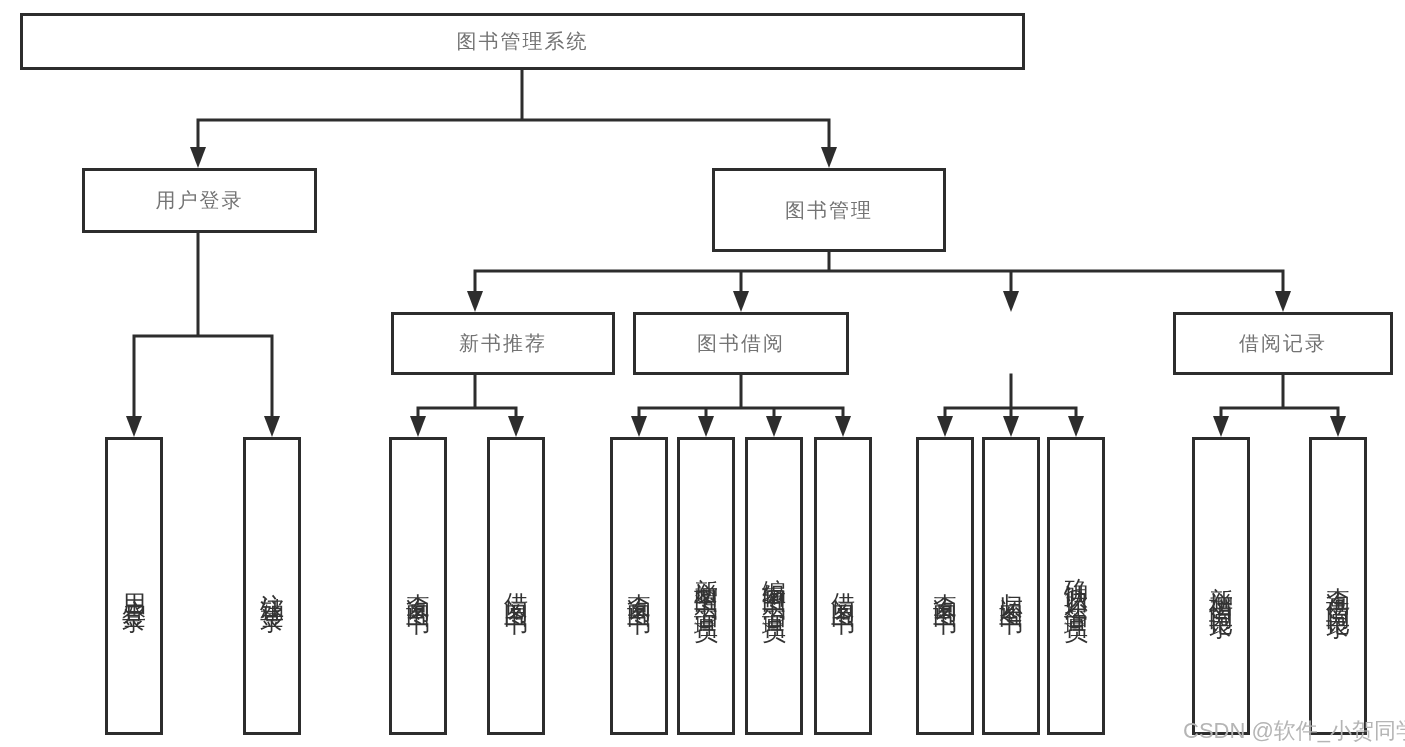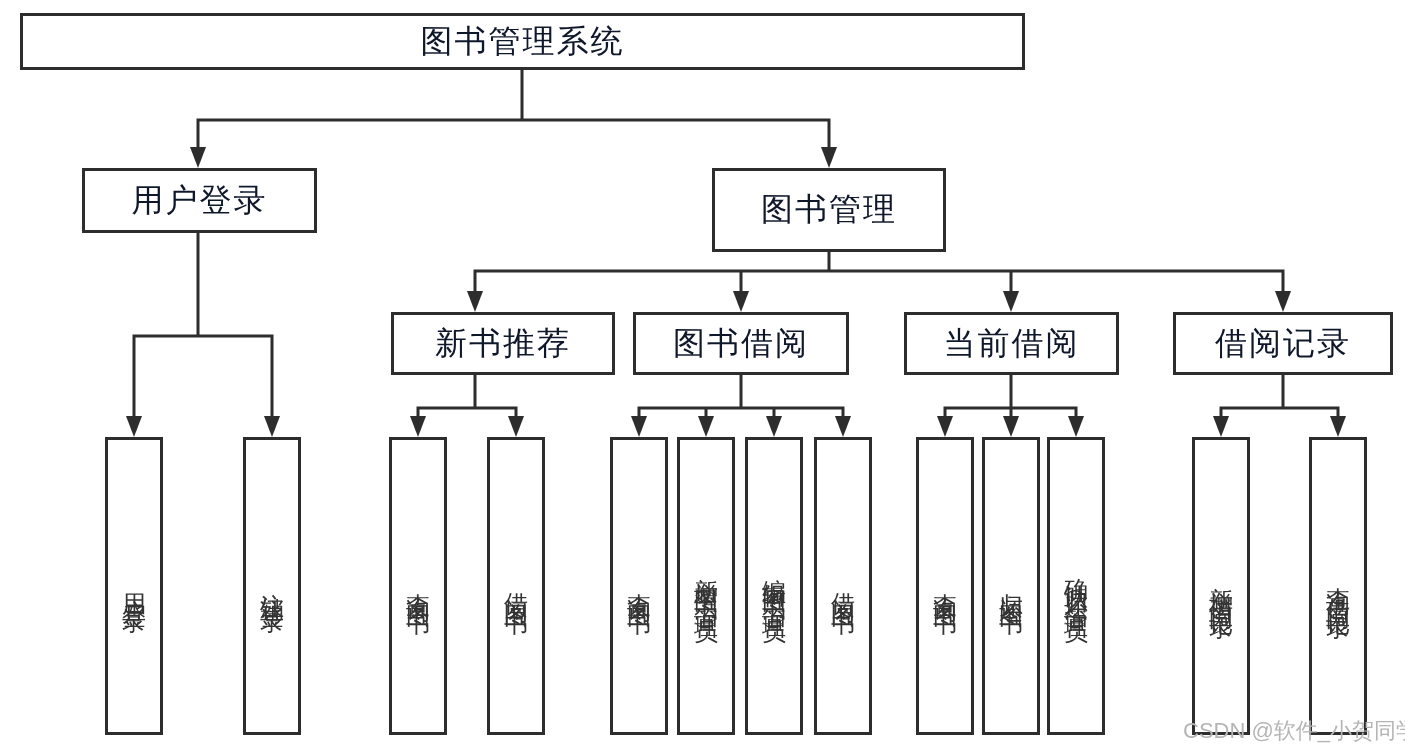--- a/index.html
+++ b/index.html
@@ -25,22 +25,22 @@
     position: absolute;
     box-sizing: border-box;
     border: 3px solid #2d2d2d;
     background: #ffffff;
     display: flex;
     align-items: center;
     justify-content: center;
     z-index: 2;
   }
   .hlabel {
-    font-size: 32px;
-    color: #0f172a;
+    font-size: 20px;
+    color: #737373;
     letter-spacing: 2px;
     white-space: nowrap;
   }
   .vlabel {
     writing-mode: vertical-rl;
     text-orientation: upright;
     font-size: 24px;
     line-height: 1;
     letter-spacing: 6px;
     color: #333333;
@@ -119,23 +119,20 @@
   <div class="node" style="left:712px; top:168px; width:234px; height:84px;">
     <span class="hlabel">图书管理</span>
   </div>
 
   <div class="node lvl2" style="left:363px; width:224px;margin-left:28px;">
     <span class="hlabel">新书推荐</span>
   </div>
   <div class="node lvl2" style="left:633px; width:216px;">
     <span class="hlabel">图书借阅</span>
   </div>
-  <div class="node lvl2" style="left:904px; width:215px;">
-    <span class="hlabel">当前借阅</span>
-  </div>
   <div class="node lvl2" style="left:1173px; width:220px;">
     <span class="hlabel">借阅记录</span>
   </div>
 
   <div class="node leaf" style="left:105px;">
     <span class="vlabel">用户登录</span>
   </div>
   <div class="node leaf" style="left:243px;">
     <span class="vlabel">注销登录</span>
   </div>

